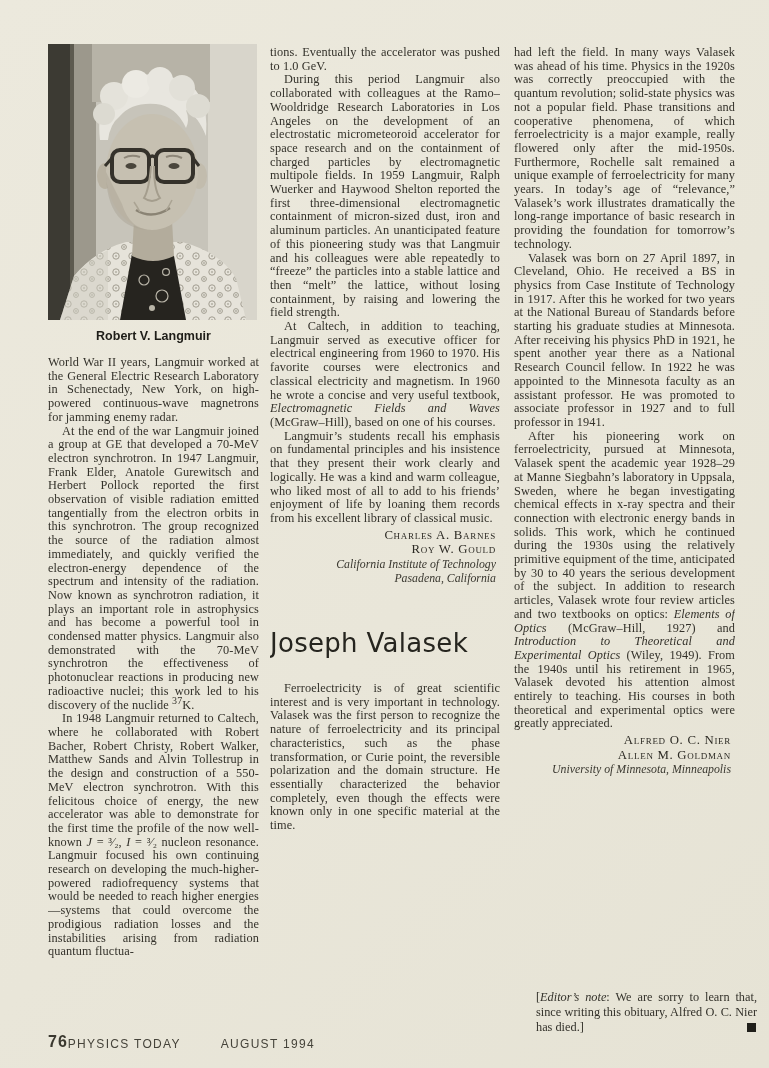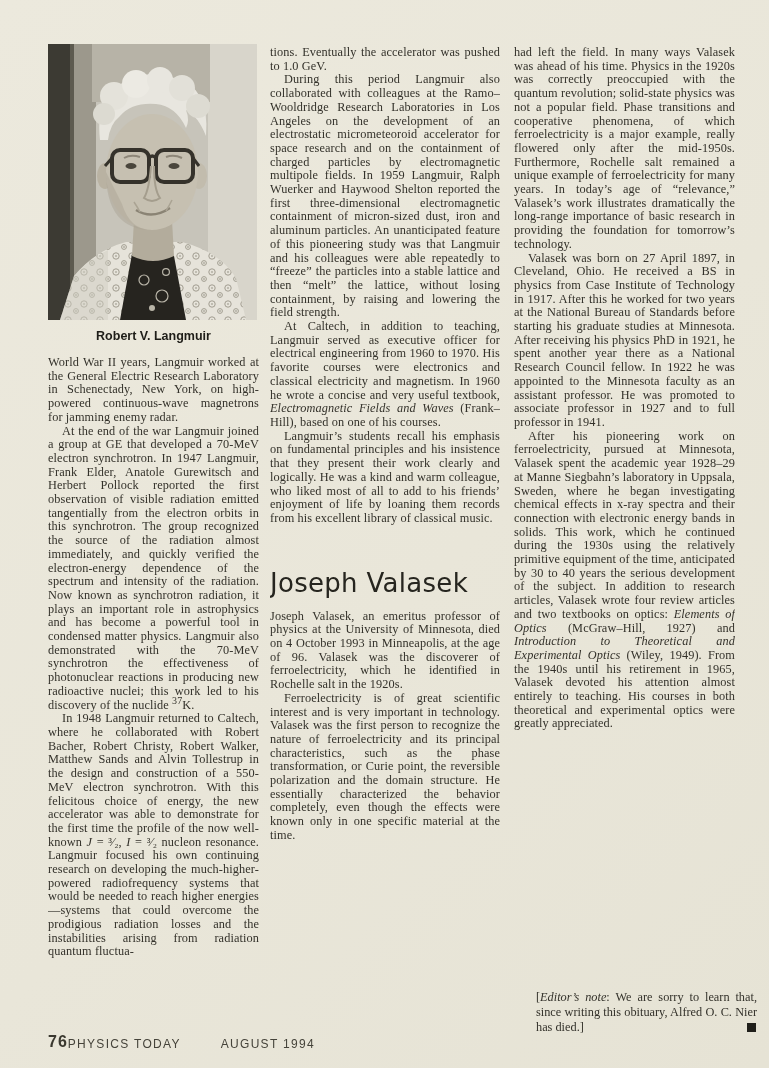--- a/index.html
+++ b/index.html
@@ -37,21 +37,21 @@
     text-align:right; font-variant:small-caps;
     font-size:12.8px; line-height:14.6px; letter-spacing:0.7px; color:#2c2a24;
   }
   .affil {
     text-align:right; font-style:italic;
     font-size:11.8px; line-height:14.6px; color:#3a3830;
   }
   h2.obit-heading {
     font-family:"DejaVu Sans", sans-serif; font-weight:500;
     font-size:26px; letter-spacing:0.3px; color:#26251f;
-    margin:42px 0 12px 0;
+    margin:42px 0 24px 0;
   }
   .editors-note {
     position:absolute; left:536px; top:990px; width:221px;
   }
   .editors-note p {
     margin:0; text-align:justify; font-size:12.3px; line-height:15px;
   }
   .end-square {
     position:absolute; right:1px; bottom:3px;
     width:9px; height:9px; background:#201f1a;
@@ -126,36 +126,46 @@
         <p><span>World War II years, Langmuir worked at the General Electric Research Laboratory in Schenectady, New York, on high-powered continuous-wave magnetrons for jamming enemy radar.</span></p>
         <p class="ind"><span>At the end of the war Langmuir joined a group at GE that developed a 70-MeV electron synchrotron.  In 1947 Langmuir, Frank Elder, Anatole Gurewitsch and Herbert Pollock reported the first observation of visible radiation emitted tangentially from the electron orbits in this synchrotron.  The group recognized the source of the radiation almost immediately, and quickly verified the electron-energy dependence of the spectrum and intensity of the radiation.  Now known as synchrotron radiation, it plays an important role in astrophysics and has become a powerful tool in condensed matter physics.  Langmuir also demonstrated with the 70-MeV synchrotron the effectiveness of photonuclear reactions in producing new radioactive nuclei; this work led to his discovery of the nuclide </span><sup>37</sup><span>K.</span></p>
         <p class="ind"><span>In 1948 Langmuir returned to Caltech, where he collaborated with Robert Bacher, Robert Christy, Robert Walker, Matthew Sands and Alvin Tollestrup in the design and construction of a 550-MeV electron synchrotron.  With this felicitous choice of energy, the new accelerator was able to demonstrate for the first time the profile of the now well-known </span><i>J</i><span> = ³⁄₂,  </span><i>I</i><span> = ³⁄₂ nucleon resonance.  Langmuir focused his own continuing research on developing the much-higher-powered radiofrequency systems that would be needed to reach higher energies—systems that could overcome the prodigious radiation losses and the instabilities arising from radiation quantum fluctua-</span></p>
       </div>
   </div>
 
   <div class="col col-mid">
     <div class="body-text">
         <p><span>tions.  Eventually the accelerator was pushed to 1.0 GeV.</span></p>
         <p class="ind"><span>During this period Langmuir also collaborated with colleagues at the Ramo–Wooldridge Research Laboratories in Los Angeles on the development of an electrostatic micrometeoroid accelerator for space research and on the containment of charged particles by electromagnetic multipole fields.  In 1959 Langmuir, Ralph Wuerker and Haywood Shelton reported the first three-dimensional electromagnetic containment of micron-sized dust, iron and aluminum particles.  An unanticipated feature of this pioneering study was that Langmuir and his colleagues were able repeatedly to “freeze” the particles into a stable lattice and then “melt” the lattice, without losing containment, by raising and lowering the field strength.</span></p>
-        <p class="ind"><span>At Caltech, in addition to teaching, Langmuir served as executive officer for electrical engineering from 1960 to 1970.  His favorite courses were electronics and classical electricity and magnetism.  In 1960 he wrote a concise and very useful textbook, </span><i>Electromagnetic Fields and Waves</i><span> (Frank–Hill), based on one of his courses.</span></p>
+        <p class="ind"><span>At Caltech, in addition to teaching, Langmuir served as executive officer for electrical engineering from 1960 to 1970.  His favorite courses were electronics and classical electricity and magnetism.  In 1960 he wrote a concise and very useful textbook, </span><i>Electromagnetic Fields and Waves</i><span> (McGraw–Hill), based on one of his courses.</span></p>
         <p class="ind"><span>Langmuir’s students recall his emphasis on fundamental principles and his insistence that they present their work clearly and logically.  He was a kind and warm colleague, who liked most of all to add to his friends’ enjoyment of life by loaning them records from his excellent library of classical music.</span></p>
       </div>
+    <div class="signatures">
+      <div class="sig">Charles A. Barnes</div>
+      <div class="sig">Roy W. Gould</div>
+      <div class="affil">California Institute of Technology</div>
+      <div class="affil">Pasadena, California</div>
+    </div>
     <h2 class="obit-heading">Joseph Valasek</h2>
     <div class="body-text">
-        <p><span>Joseph Valasek, an emeritus professor of physics at the University of Minnesota, died on 4 October 1993 in Minneapolis, at the age of 96.  Valasek was the discoverer of ferroelectricity, which he identified in Rochelle salt in the 1920s.</span></p>
         <p class="ind"><span>Ferroelectricity is of great scientific interest and is very important in technology. Valasek was the first person to recognize the nature of ferroelectricity and its principal characteristics, such as the phase transformation, or Curie point, the reversible polarization and the domain structure.  He essentially characterized the behavior completely, even though the effects were known only in one specific material at the time.</span></p>
       </div>
   </div>
 
   <div class="col col-right">
     <div class="body-text">
         <p><span>had left the field.  In many ways Valasek was ahead of his time.  Physics in the 1920s was correctly preoccupied with the quantum revolution; solid-state physics was not a popular field.  Phase transitions and cooperative phenomena, of which ferroelectricity is a major example, really flowered only after the mid-1950s. Furthermore, Rochelle salt remained a unique example of ferroelectricity for many years.  In today’s age of “relevance,” Valasek’s work illustrates dramatically the long-range importance of basic research in providing the foundation for tomorrow’s technology.</span></p>
         <p class="ind"><span>Valasek was born on 27 April 1897, in Cleveland, Ohio.  He received a BS in physics from Case Institute of Technology in 1917.  After this he worked for two years at the National Bureau of Standards before starting his graduate studies at Minnesota.  After receiving his physics PhD in 1921, he spent another year there as a National Research Council fellow.  In 1922 he was appointed to the Minnesota faculty as an assistant professor.  He was promoted to associate professor in 1927 and to full professor in 1941.</span></p>
         <p class="ind"><span>After his pioneering work on ferroelectricity, pursued at Minnesota, Valasek spent the academic year 1928–29 at Manne Siegbahn’s laboratory in Uppsala, Sweden, where he began investigating chemical effects in x-ray spectra and their connection with electronic energy bands in solids.  This work, which he continued during the 1930s using the relatively primitive equipment of the time, anticipated by 30 to 40 years the serious development of the subject.  In addition to research articles, Valasek wrote four review articles and two textbooks on optics: </span><i>Elements of Optics</i><span> (McGraw–Hill, 1927) and </span><i>Introduction to Theoretical and Experimental Optics</i><span> (Wiley, 1949).  From the 1940s until his retirement in 1965, Valasek devoted his attention almost entirely to teaching.  His courses in both theoretical and experimental optics were greatly appreciated.</span></p>
       </div>
+    <div class="signatures">
+      <div class="sig">Alfred O. C. Nier</div>
+      <div class="sig">Allen M. Goldman</div>
+      <div class="affil">University of Minnesota, Minneapolis</div>
+    </div>
   </div>
 
   <div class="editors-note">
     <p><span>[</span><i>Editor’s note</i><span>:  We are sorry to learn that, since writing this obituary, Alfred O. C. Nier has died.]</span></p>
       <span class="end-square"></span>
   </div>
 
   <div class="page-footer">
     <span class="pagenum">76</span>
     <span class="mag">PHYSICS TODAY</span>

